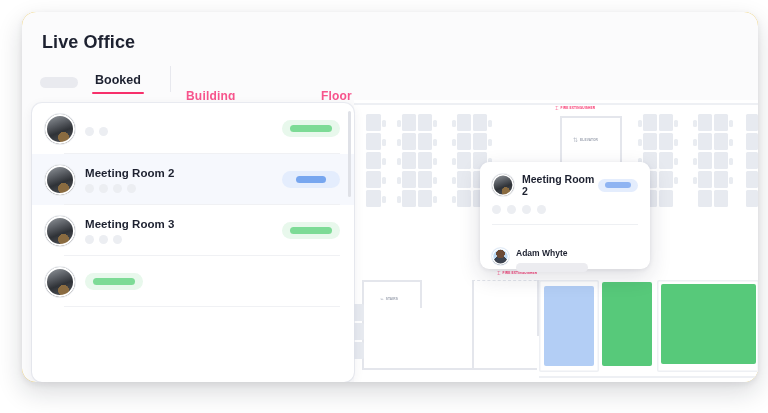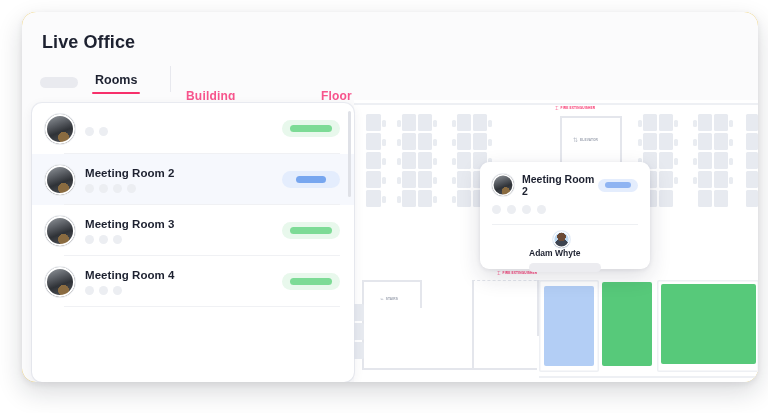--- a/index.html
+++ b/index.html
@@ -148,21 +148,21 @@
       linear-gradient(160deg, #9ea3a8 0%, #5d6167 34%, #2f3237 58%, #45484d 80%, #6d5634 100%);
     box-shadow: inset 0 0 0 1.6px #ffffff, 0 0 0 1px #eceef2;
   }
   #popup-room-name { font-size: 10.5px; font-weight: 700; color: #1d2130; flex: 1 1 auto; }
   #popup-status-pill { flex: none; width: 40px; height: 13px; border-radius: 7px; background: #e4edfd; display: flex; align-items: center; justify-content: center; }
   #popup-status-pill i { display: block; width: 26px; height: 6px; border-radius: 3px; background: #8fb4f2; }
   #popup-dots { margin-top: 8px; display: flex; gap: 6px; }
   #popup-dots i { display: block; width: 9px; height: 9px; border-radius: 50%; background: #eceef2; }
   #popup-divider { margin-top: 10px; height: 1px; background: #eef0f3; }
   #popup-booked-label { margin-top: 8px; font-size: 8.5px; font-weight: 700; color: #2a2f3d; }
-  #popup-booker { margin-top: 6px; display: flex; align-items: center; flex-direction: column; }
+  #popup-booker { margin-top: 23px; display: flex; align-items: flex-start; }
   #popup-booker-avatar {
     width: 17px; height: 17px; border-radius: 50%; flex: none; margin-right: 7px;
     background:
       radial-gradient(circle at 50% 34%, #6b4a36 0 30%, transparent 31%),
       radial-gradient(circle at 50% 90%, #3c4350 0 42%, transparent 43%),
       #bcd8f2;
     box-shadow: inset 0 0 0 1.4px #ffffff, 0 0 0 1px #e7eef7;
   }
   #popup-booker-col { flex: 1 1 auto; }
   #popup-booker-name { font-size: 8.5px; font-weight: 700; color: #1d2130; }
@@ -173,21 +173,21 @@
 
 <div id="app-window">
 
   <div id="header-area">
 
     <div id="page-title">Live Office</div>
 
     <div id="tab-strip">
       <div id="tab-skeleton-pill" class="skel"></div>
       <div id="tab-rooms">
-        <span id="tab-rooms-label">Rooms</span>
+        <span id="tab-rooms-label">Booked</span>
         <span id="tab-rooms-underline"></span>
       </div>
     </div>
 
     <div id="tab-divider"></div>
 
     <div class="filter-group" id="filter-building">
       <div class="filter-label">Building</div>
       <div class="filter-row">
         <div class="filter-value-skel skel"></div>
@@ -455,28 +455,20 @@
           </div>
         </div>
         <div class="status-pill free">
             <i></i>
           </div>
         <div class="row-divider"></div>
       </div>
 
       <div class="room-row">
         <div class="room-thumb"></div>
-        <div class="room-meta">
-          <div class="room-name">Meeting Room 4</div>
-          <div class="room-dots">
-            <i></i>
-            <i></i>
-            <i></i>
-          </div>
-        </div>
         <div class="status-pill free">
             <i></i>
           </div>
         <div class="row-divider"></div>
       </div>
 
       <div id="room-list-scrollbar"></div>
     </div>
 
   </div>

